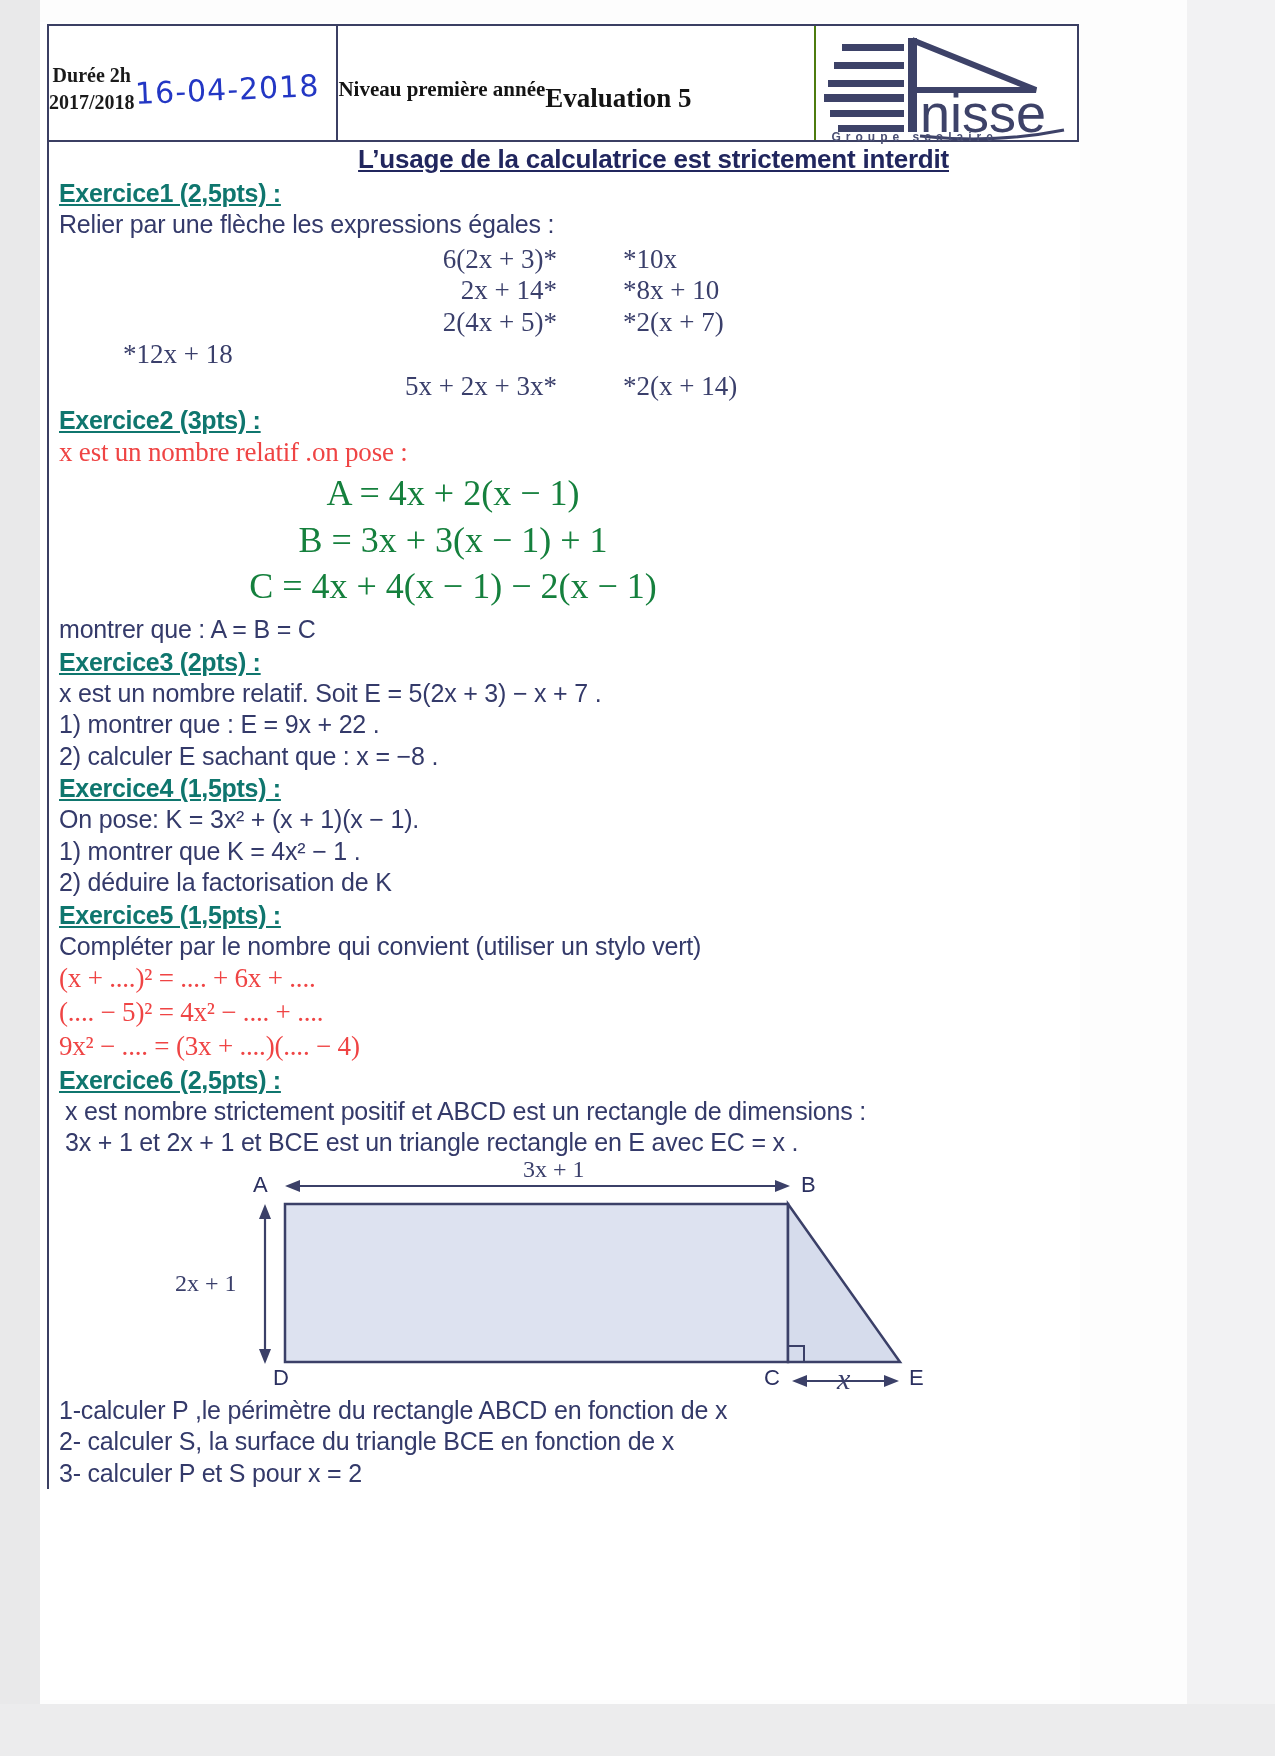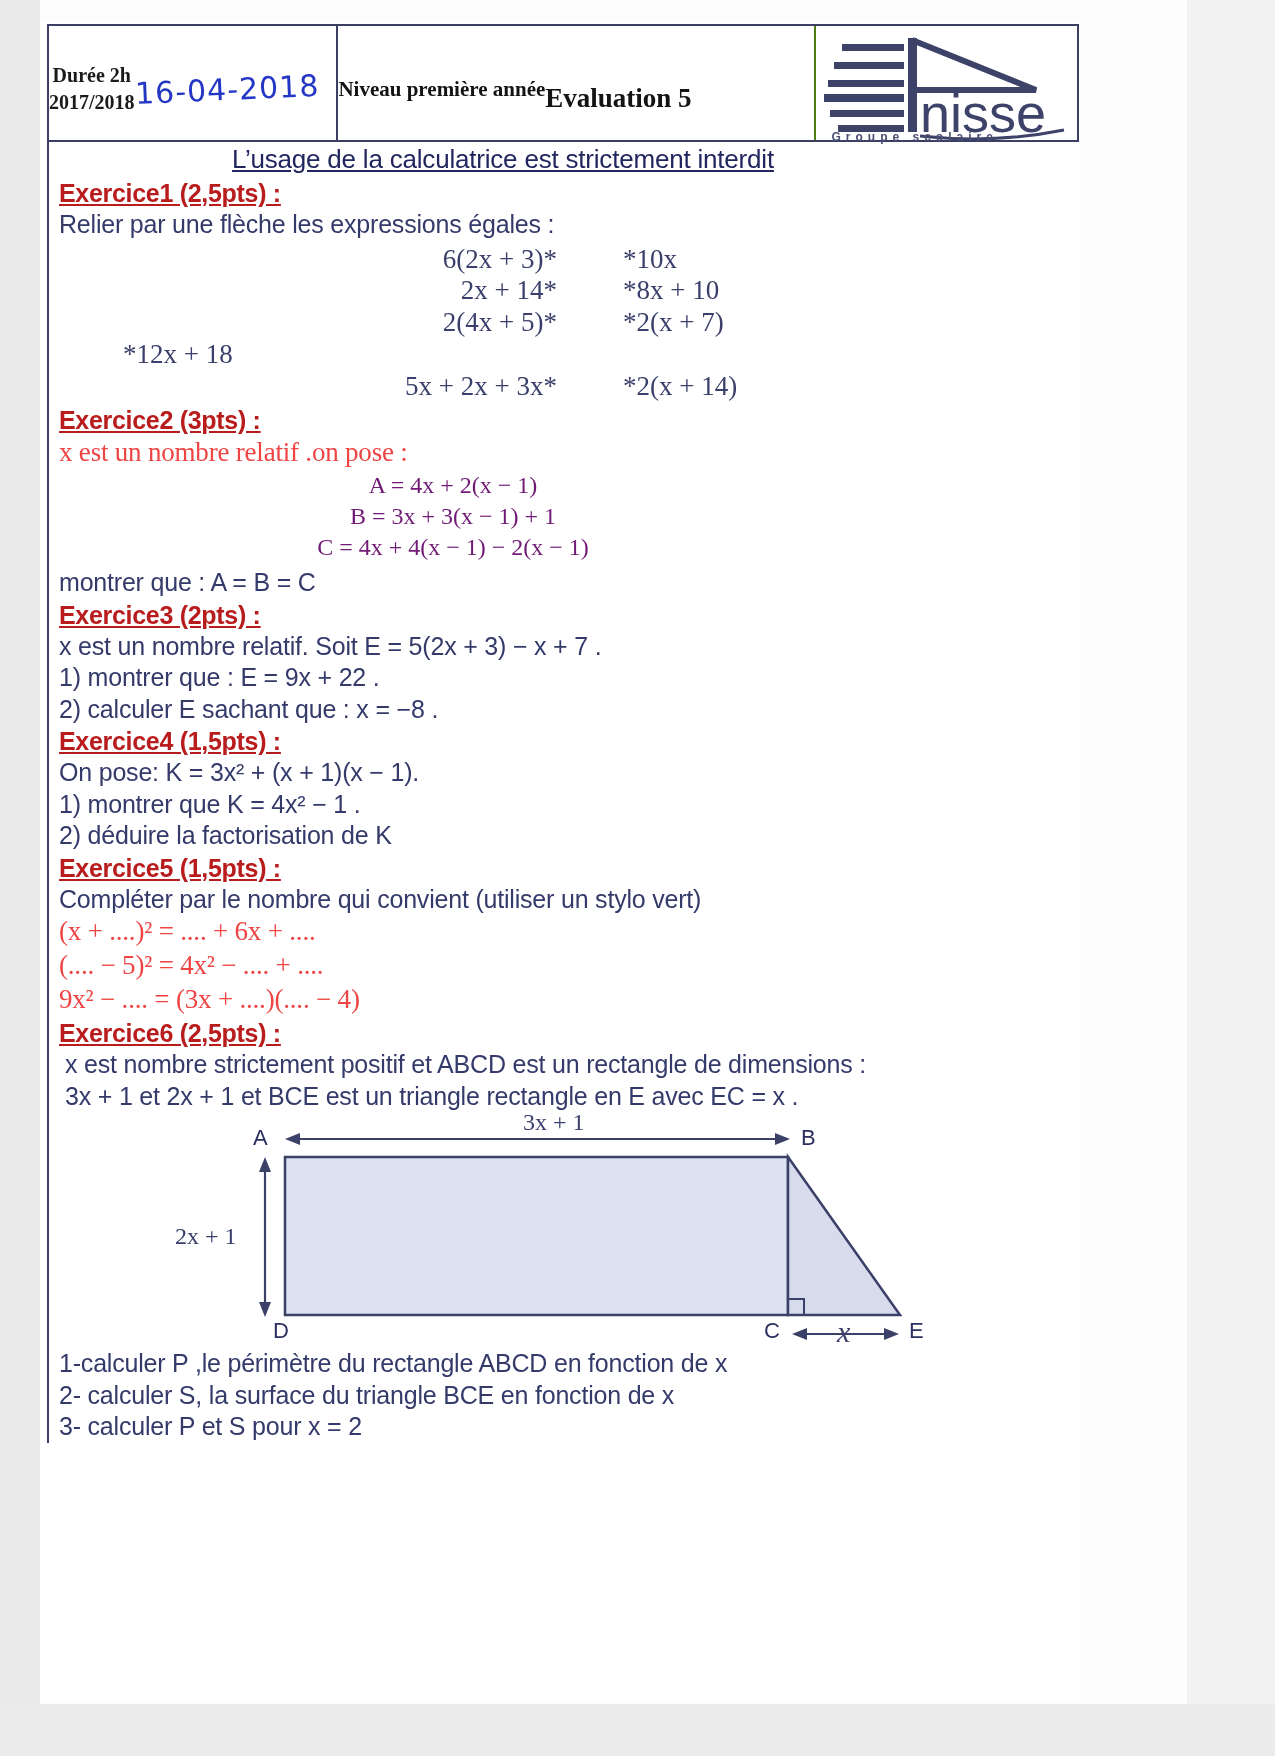--- a/index.html
+++ b/index.html
@@ -126,34 +126,34 @@
   .content {
     position: absolute;
     left: 47px;
     top: 142px;
     width: 1032px;
     border-left: 2px solid #3b3f63;
     box-sizing: border-box;
     padding-left: 8px;
   }
   .banner {
-    text-align: center;
+    text-align: right;
     font-size: 26px;
-    font-weight: normal;
+    font-weight: bold;
     text-decoration: underline;
     color: #21265e;
     letter-spacing: -0.2px;
     margin: 2px 0 4px 0;
     padding-right: 130px;
   }
   .ex-title {
     font-size: 25px;
     font-weight: bold;
     text-decoration: underline;
-    color: #b91c1c;
+    color: #0f766e;
     margin: 3px 0 1px 2px;
     letter-spacing: -0.3px;
   }
   .line {
     font-size: 25px;
     color: #343a6a;
     margin: 1px 0 1px 2px;
     line-height: 1.22;
     letter-spacing: -0.2px;
   }
@@ -186,22 +186,22 @@
     padding-left: 66px;
     font-family: "Liberation Serif", serif;
     font-size: 27px;
     color: #3a3f6b;
   }
 
   .centered-math {
     text-align: center;
     padding-right: 230px;
     font-family: "Liberation Serif", serif;
-    font-size: 24px;
-    color: #701a75;
+    font-size: 36px;
+    color: #15803d;
     line-height: 1.3;
   }
 
   
   .figure-wrap {
     position: relative;
     width: 1000px;
     height: 232px;
     margin-top: 4px;
   }

